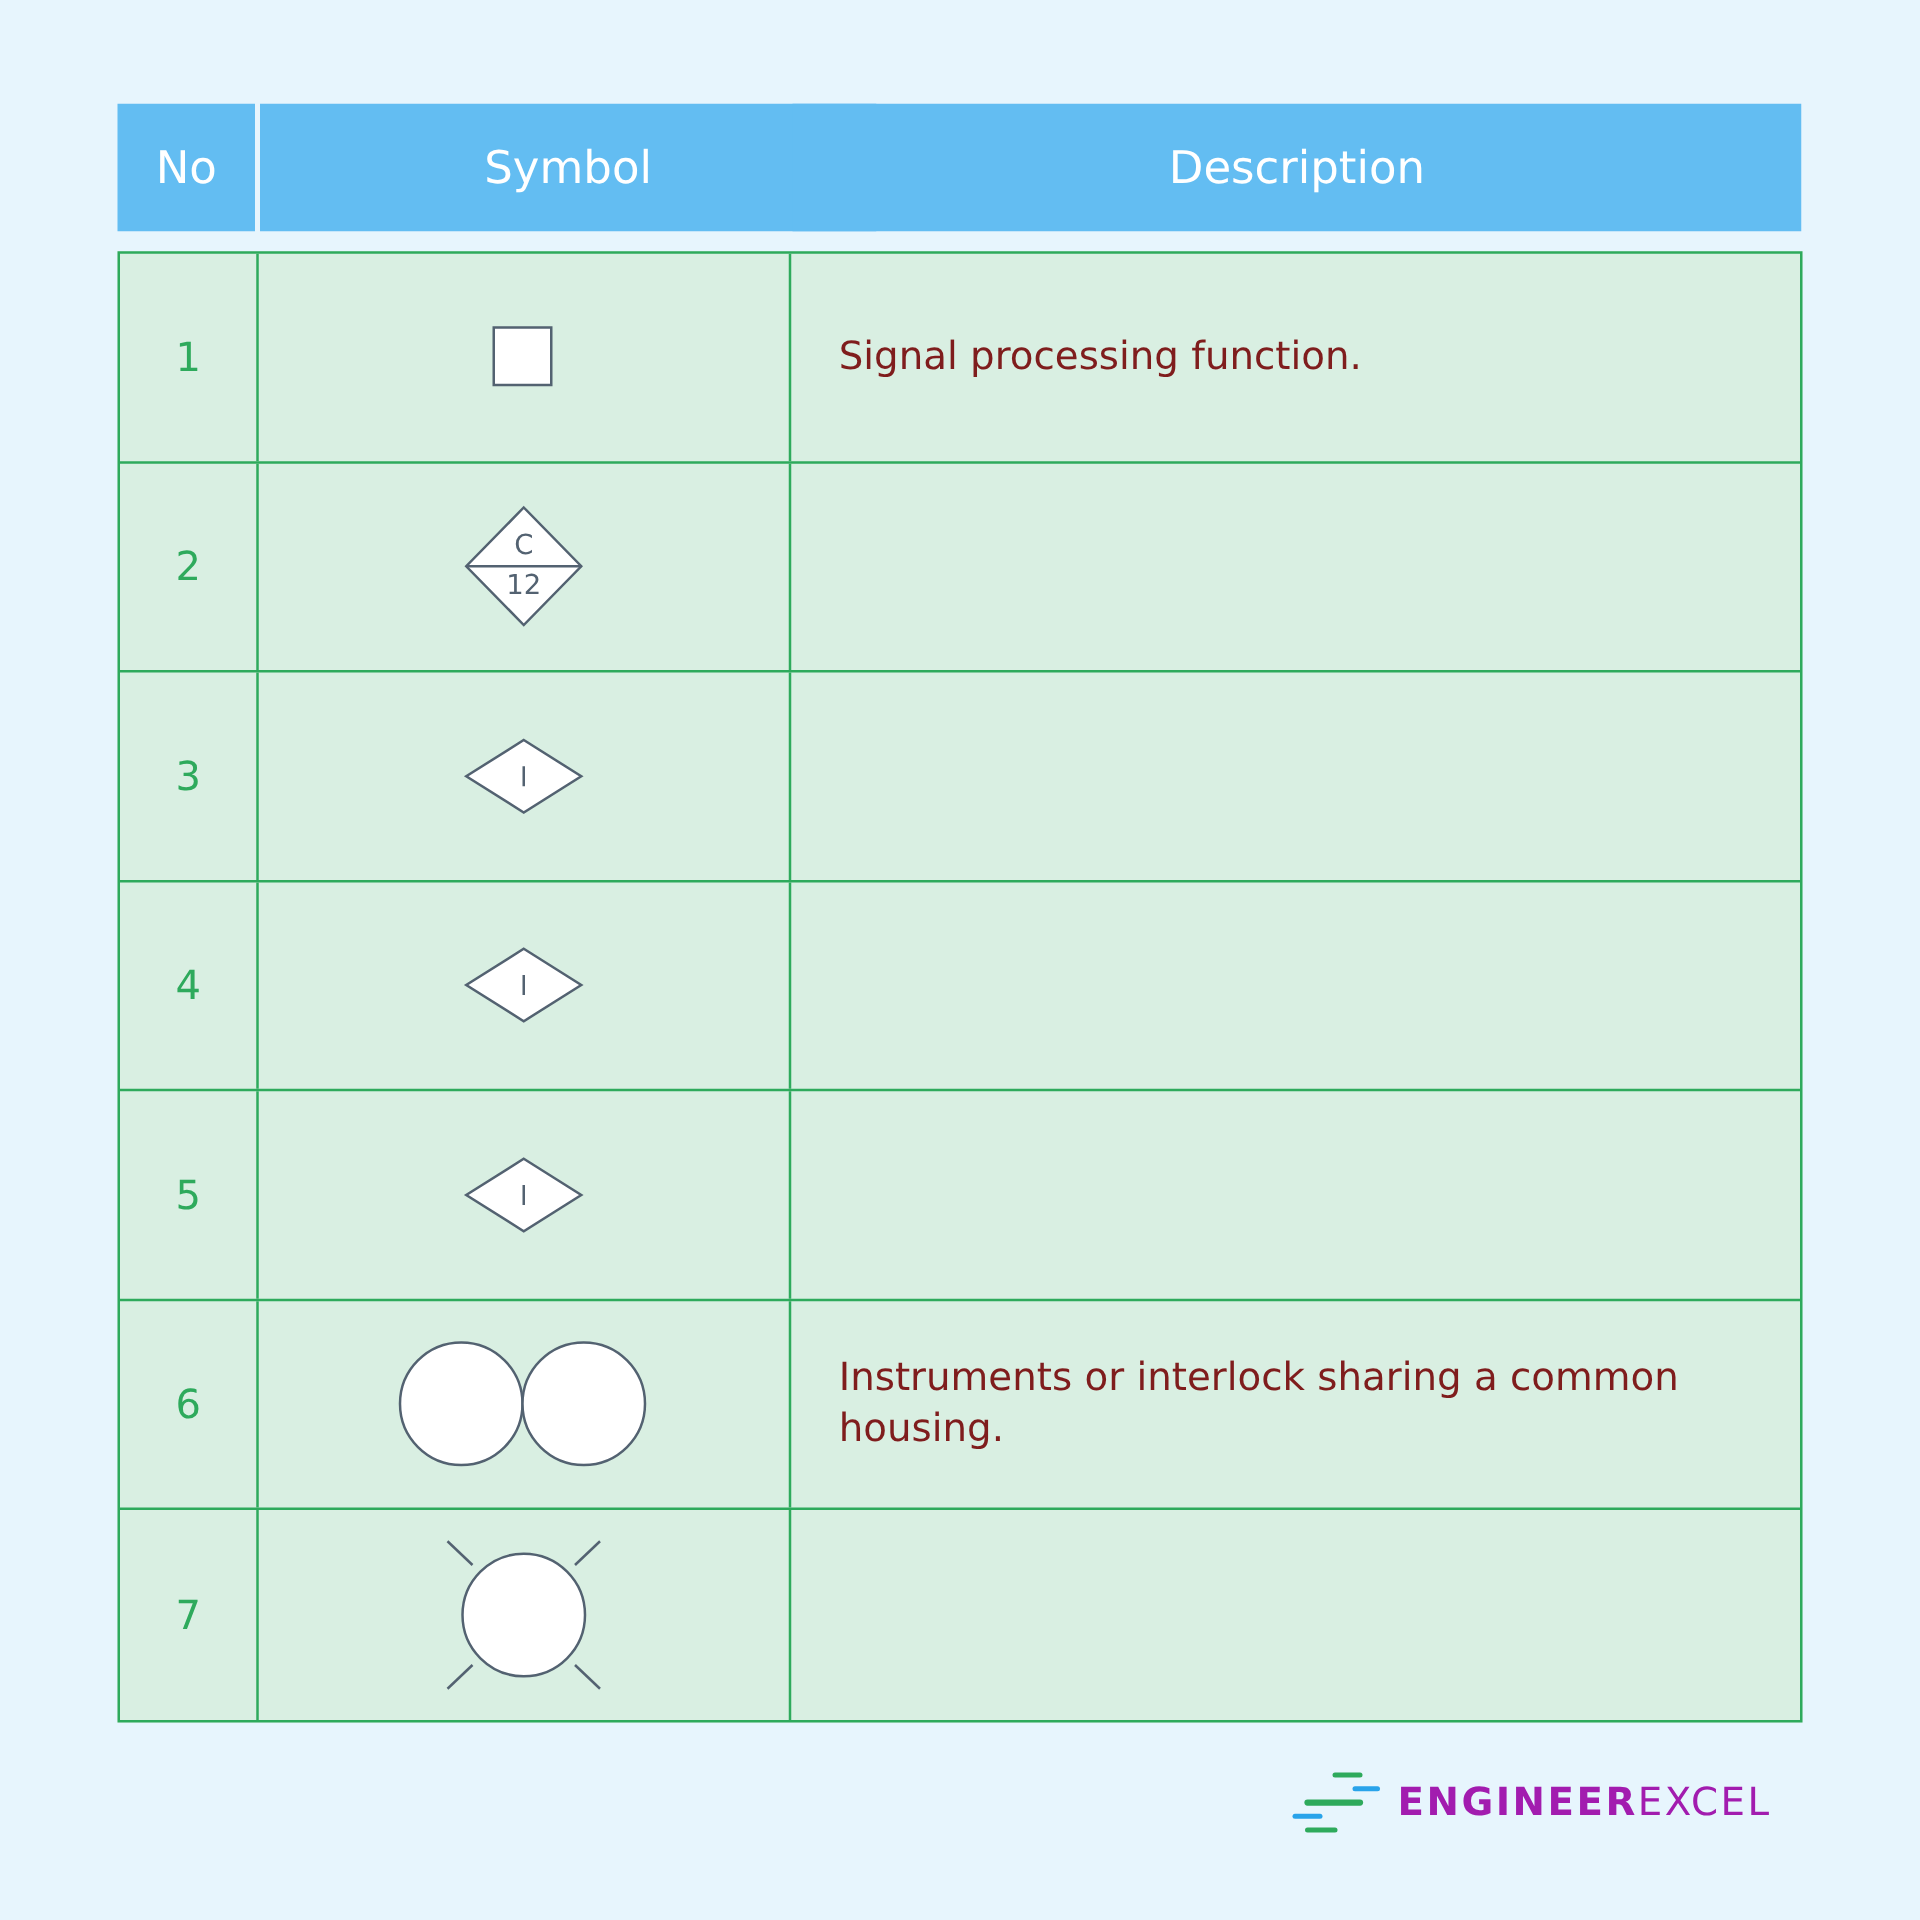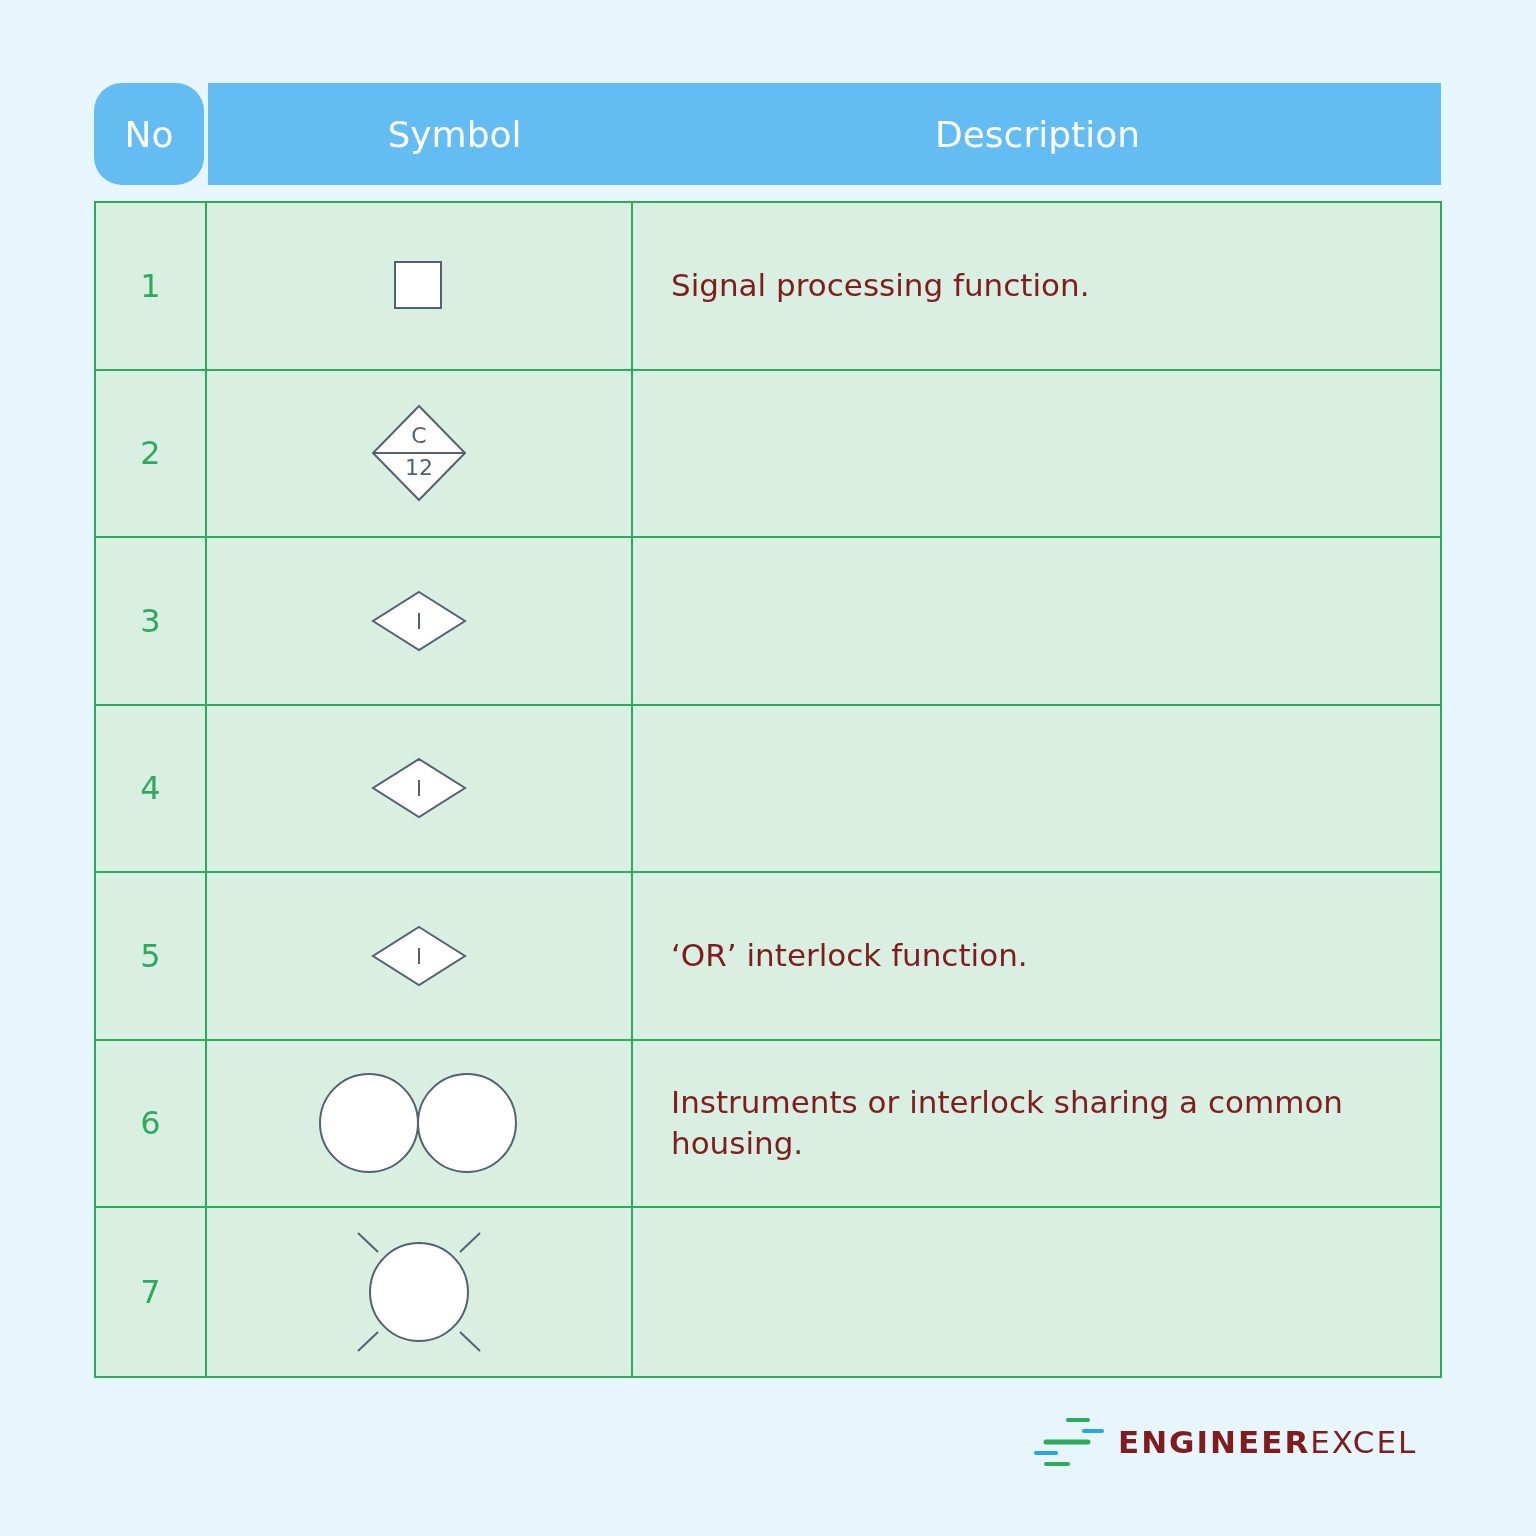--- a/index.html
+++ b/index.html
@@ -1,29 +1,29 @@
 <!DOCTYPE html>
 <html><head>
 <meta charset="utf-8">
 <style>
   html, body { margin:0; padding:0; }
   body { width:1536px; height:1536px; background:#e7f5fd; position:relative; font-family:"DejaVu Sans","Liberation Sans",sans-serif; overflow:hidden; }
   .hdr { position:absolute; top:83px; height:102px; background:#63bdf2; color:#ffffff; font-size:36px; display:flex; align-items:center; justify-content:center; }
-  .hdr.no { left:94px; width:110px;border-radius:28px; }
+  .hdr.no { left:94px; width:110px; }
   .hdr.sym { left:208px; width:493px; }
   .hdr.desc { left:634px; width:807px; }
   .table { position:absolute; left:94px; top:201px; width:1348px; border:2px solid #2eaa5c; box-sizing:border-box; background:#d9efe2; }
   .row { display:flex; height:167.5px; border-bottom:2px solid #2eaa5c; box-sizing:border-box; }
   .row:last-child { border-bottom:none; }
   .c-no { width:111px; border-right:2px solid #2eaa5c; display:flex; align-items:center; justify-content:center; color:#2eaa5c; font-size:32px; box-sizing:border-box; }
   .c-sym { width:426px; border-right:2px solid #2eaa5c; display:flex; align-items:center; justify-content:center; box-sizing:border-box; }
   .c-desc { flex:1; display:flex; align-items:center; padding-left:38px; padding-right:80px; color:#7f1d1d; font-size:31px; line-height:41px; box-sizing:border-box; }
   svg text { font-family:"DejaVu Sans","Liberation Sans",sans-serif; fill:#536271; }
   .logo { position:absolute; left:1032px; top:1416px; display:flex; align-items:center; }
-  .logo-text { font-size:31px; letter-spacing:2px; color:#7f1d1d; margin-left:12px; }
+  .logo-text { font-size:31px; letter-spacing:2px; color:#a21caf; margin-left:12px; }
   .logo-text b { font-weight:700; }
   .logo-text span { font-weight:400; }
 </style>
 </head>
 <body>
 
 <div class="hdr no">No</div>
 <div class="hdr sym">Symbol</div>
 <div class="hdr desc">Description</div>
 
@@ -71,21 +71,20 @@
   </div>
 
   <div class="row">
     <div class="c-no">5</div>
     <div class="c-sym">
       <svg width="100" height="64">
         <polygon points="50,3 96,32 50,61 4,32" fill="#fff" stroke="#536271" stroke-width="2"></polygon>
         <line x1="50" y1="24" x2="50" y2="40" stroke="#536271" stroke-width="2"></line>
       </svg>
     </div>
-    <div class="c-desc">‘OR’ interlock function.</div>
   </div>
 
   <div class="row">
     <div class="c-no">6</div>
     <div class="c-sym">
       <svg width="204" height="104">
         <circle cx="52" cy="52" r="49" fill="#fff" stroke="#536271" stroke-width="2"></circle>
         <circle cx="150" cy="52" r="49" fill="#fff" stroke="#536271" stroke-width="2"></circle>
       </svg>
     </div>

